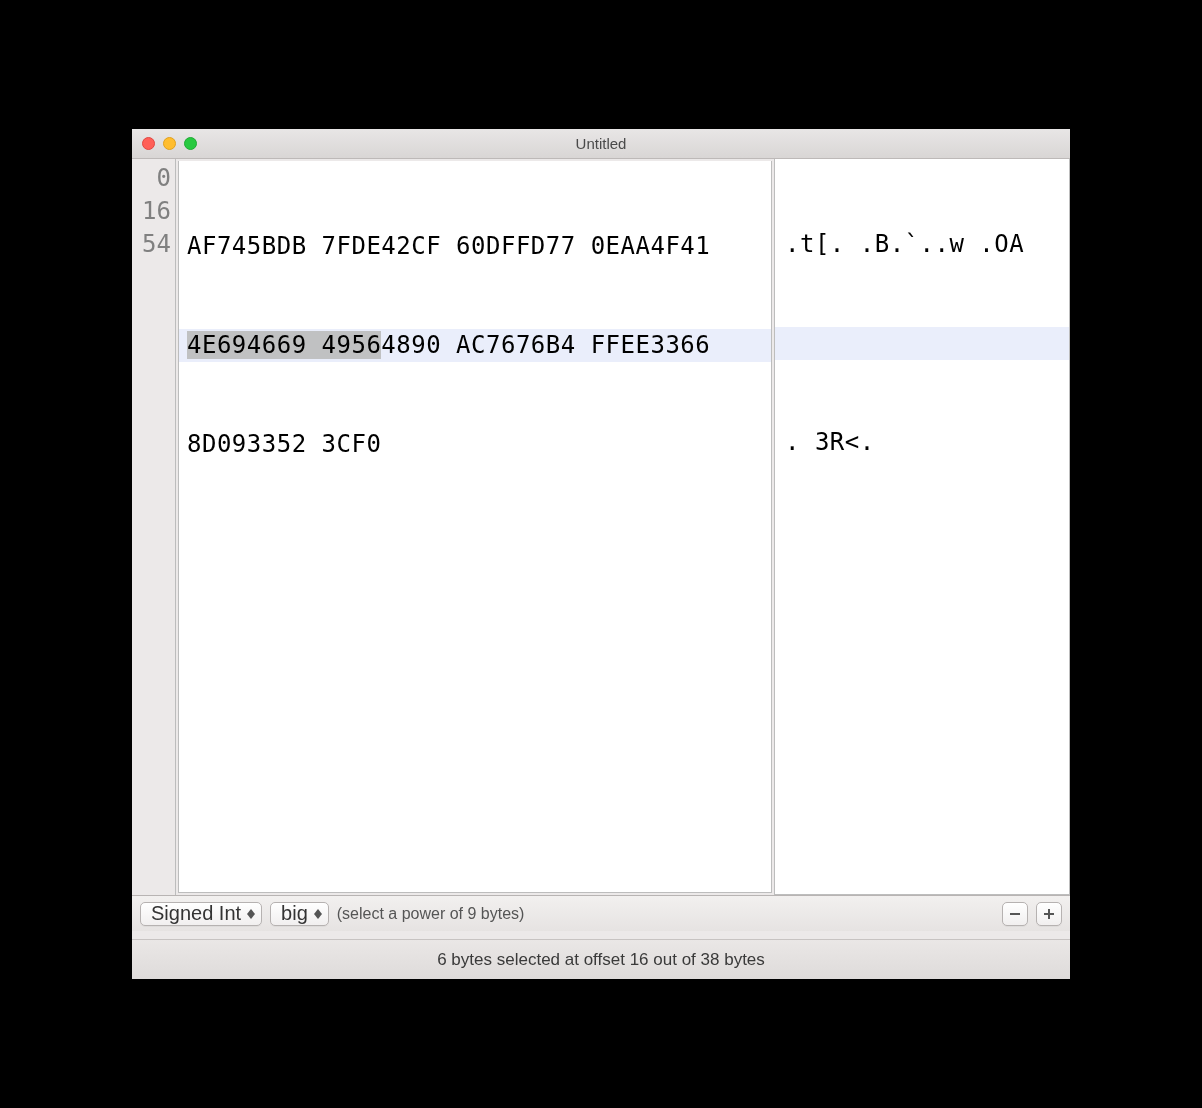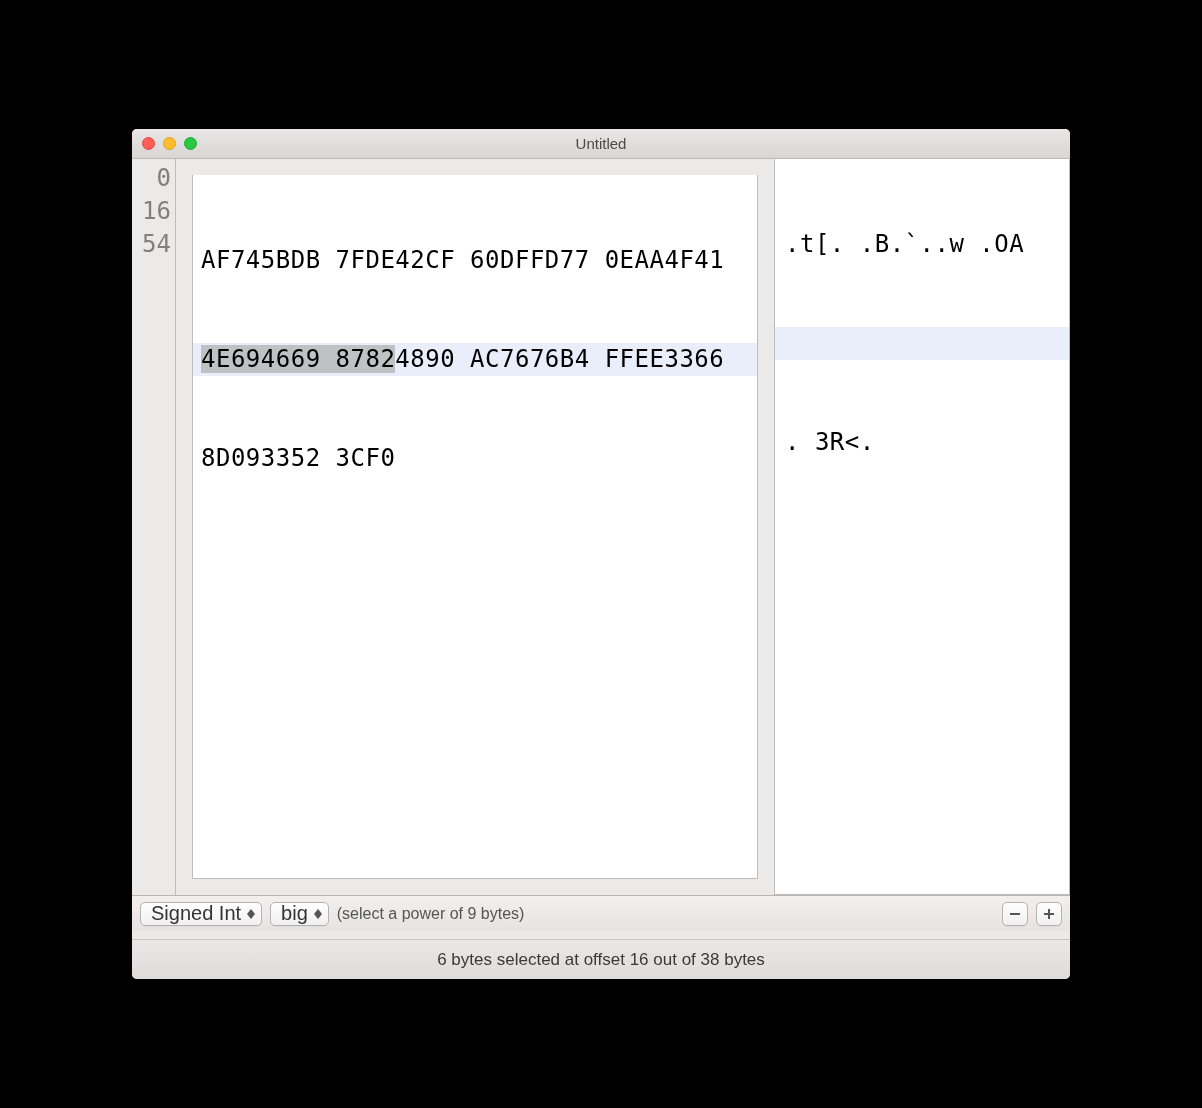--- a/index.html
+++ b/index.html
@@ -9,21 +9,21 @@
     height: 1108px;
     font-family: -apple-system, "Helvetica Neue", Arial, sans-serif;
     display: flex;
     align-items: center;
     justify-content: center;
   }
   .window {
     width: 938px;
     height: 850px;
     background: #ece9e9;
-    border-radius: 5px;
+    border-radius: 0;
     box-shadow: 0 20px 60px rgba(0,0,0,0.5), 0 0 0 1px rgba(0,0,0,0.15);
     display: flex;
     flex-direction: column;
     overflow: hidden;
   }
   .titlebar {
     height: 30px;
     background: linear-gradient(#e8e6e6, #d9d6d5);
     border-bottom: 1px solid #bdb9b8;
     display: flex;
@@ -65,21 +65,21 @@
     text-align: right;
     padding-right: 4px;
     line-height: 33px;
     height: 33px;
   }
   .hex-col {
     flex: 1;
     background: #fff;
     border: 1px solid #bdbdbd;
     border-top: 1px solid #bdbdbd;
-    margin: 16px;
+    margin: 2px;
     padding: 3px 8px 0 8px;
     font-family: "Menlo","Andale Mono","Consolas",monospace;
     font-size: 24px;
     line-height: 33px;
     letter-spacing: 0.5px;
     white-space: pre;
     color: #000;
   }
   .ascii-col {
     width: 296px;
@@ -173,21 +173,21 @@
 
   <div class="content">
     <div class="offset-col">
       <div class="num">0</div>
       <div class="num">16</div>
       <div class="num">54</div>
     </div>
 
     <div class="hex-col">
       <div class="row"><span class="txt"><span>AF745BDB</span> <span>7FDE42CF</span> <span>60DFFD77</span> <span>0EAA4F41</span></span></div>
-      <div class="row"><div class="bg-sel-row"></div><span class="txt"><span class="sel-dark"><span>4E694669</span> <span id="g1a">8782</span></span><span id="g1b">4890</span> <span>AC7676B4</span> <span>FFEE3366</span></span></div>
+      <div class="row"><div class="bg-sel-row"></div><span class="txt"><span class="sel-dark"><span>4E694669</span> <span id="g1a">4956</span></span><span id="g1b">4890</span> <span>AC7676B4</span> <span>FFEE3366</span></span></div>
       <div class="row"><span class="txt"><span>8D093352</span> <span>3CF0</span></span></div>
     </div>
 
     <div class="ascii-col">
       <div class="row"><span class="txt">.t[. .B.`..w .OA</span></div>
       <div class="row"><div class="bg-sel-row"></div></div>
       <div class="row"><span class="txt">. 3R&lt;.</span></div>
     </div>
   </div>
 

